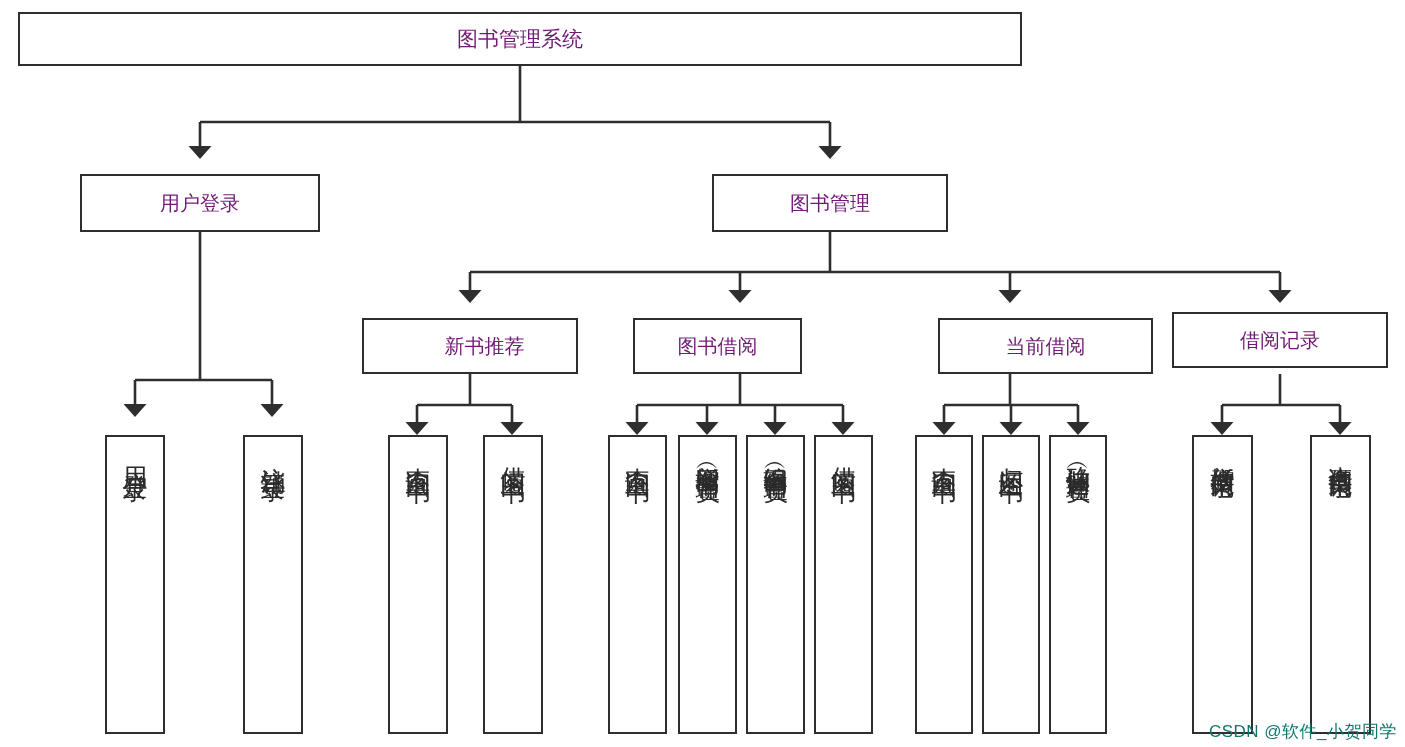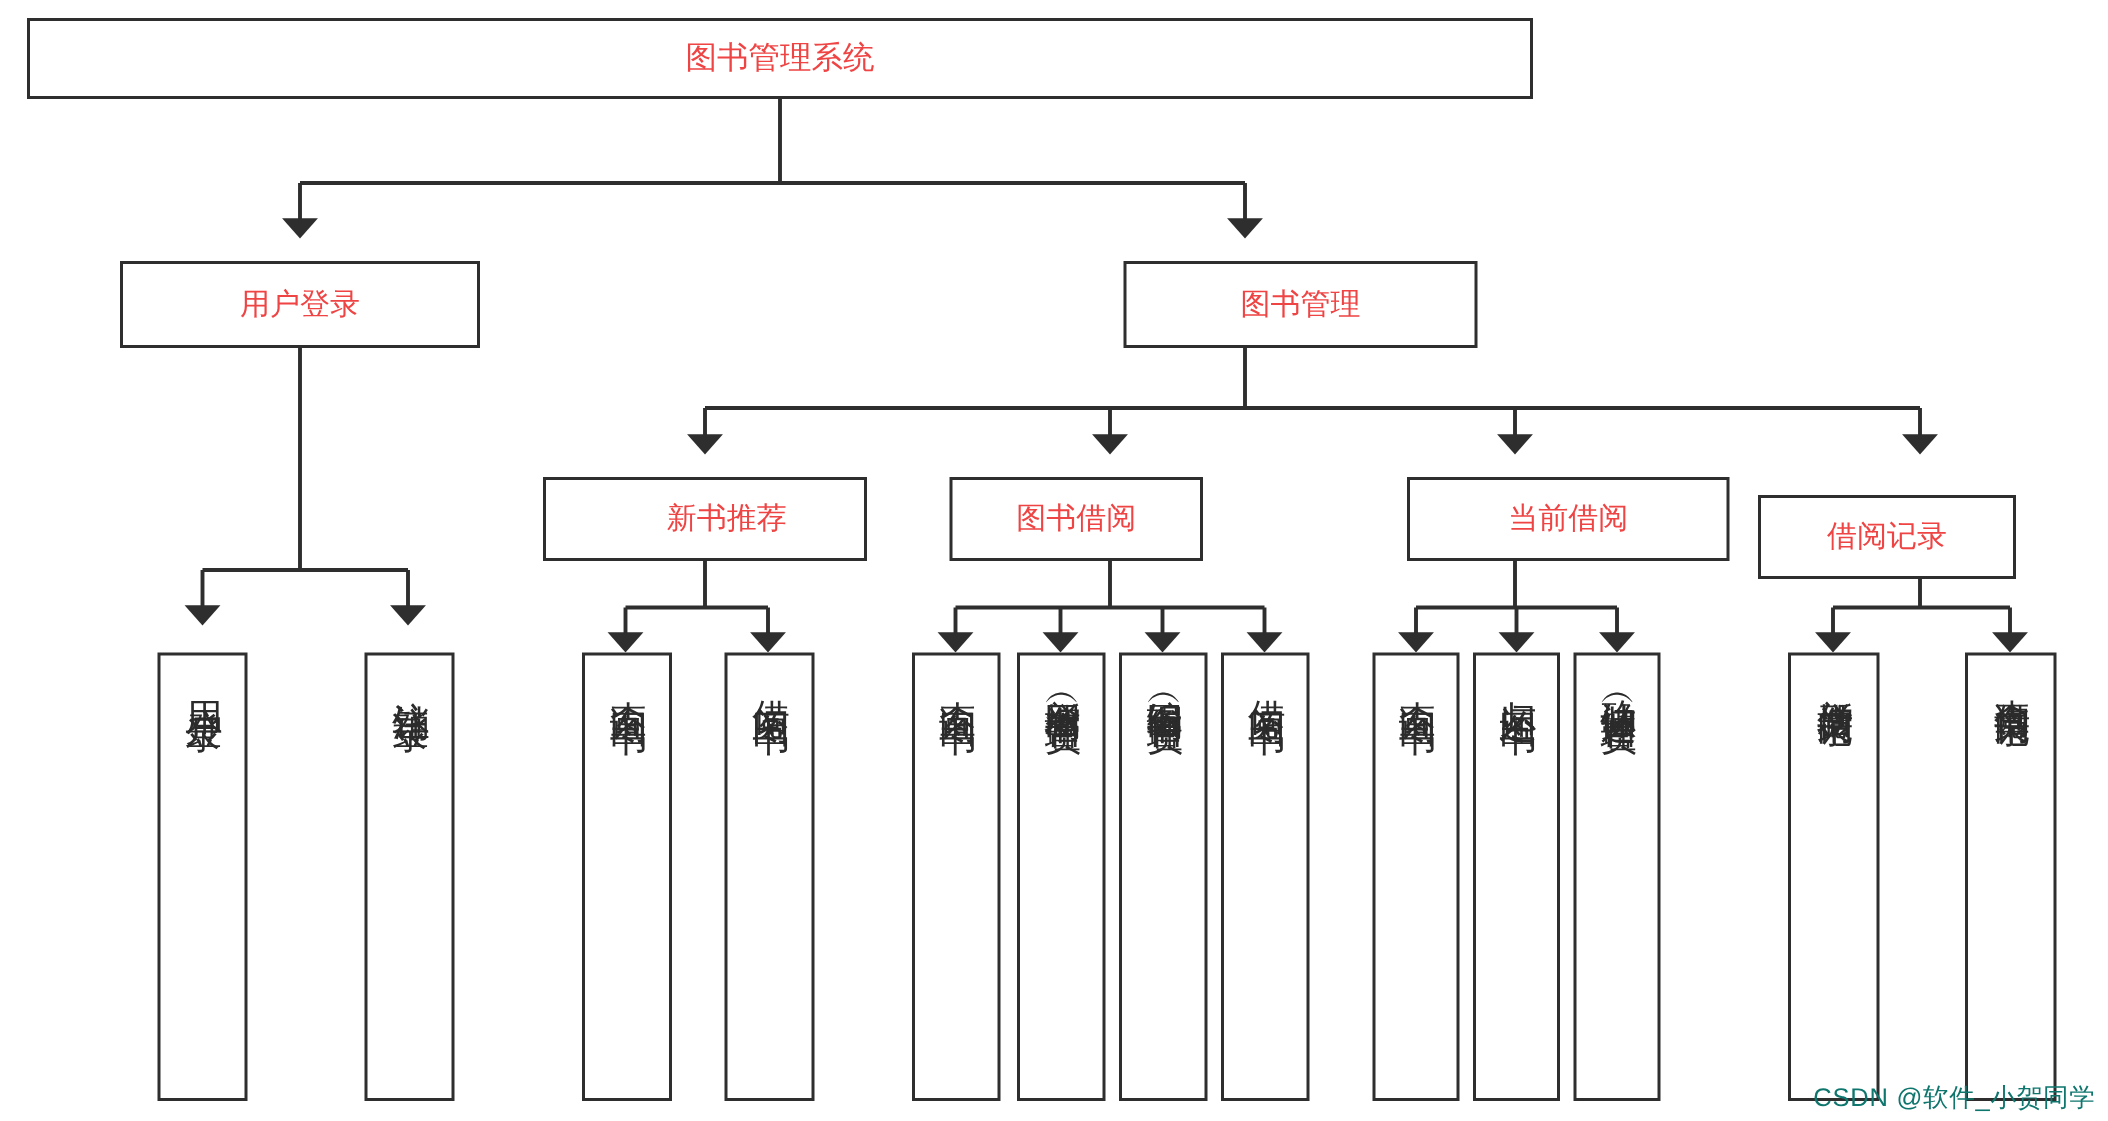--- a/index.html
+++ b/index.html
@@ -1,20 +1,20 @@
 <!DOCTYPE html>
 <html><head>
 <meta charset="utf-8">
 <style>
   html,body{margin:0;padding:0;background:#ffffff;}
   body{width:1405px;height:747px;overflow:hidden;font-family:"Liberation Sans","DejaVu Sans",sans-serif;}
   #stage{position:relative;width:1405px;height:747px;background:#ffffff;}
   #wires{position:absolute;left:0;top:0;width:1405px;height:747px;}
   .node{position:absolute;box-sizing:border-box;background:#ffffff;border:2.5px solid #2e2e2e;display:flex;align-items:center;justify-content:center;}
-  .node .lbl{color:#ef4444;text-align:center;line-height:1.15;white-space:nowrap;}
+  .node .lbl{color:#701a75;text-align:center;line-height:1.15;white-space:nowrap;}
   .lvl0 .lbl{font-size:21px;}
   .lvl1 .lbl{font-size:20px;}
   .lvl2 .lbl{font-size:20px;}
   .leaf{align-items:flex-start;justify-content:center;padding-top:10px;}
   .leaf .lbl{
     writing-mode:vertical-rl;
     text-orientation:upright;
     font-size:25px;
     letter-spacing:4px;
     line-height:1;
@@ -79,34 +79,34 @@
     </g>
   </svg>
 
   <div class="node lvl0" style="left:18px;top:12px;width:1004px;height:54px;">
     <span class="lbl">图书管理系统</span>
   </div>
 
   <div class="node lvl1" style="left:80px;top:174px;width:240px;height:58px;">
     <span class="lbl">用户登录</span>
   </div>
-  <div class="node lvl1" style="left:712px;top:174px;width:236px;height:58px;margin-left:37px;">
+  <div class="node lvl1" style="left:712px;top:174px;width:236px;height:58px;">
     <span class="lbl">图书管理</span>
   </div>
 
   <div class="node lvl2" style="left:362px;top:318px;width:216px;height:56px;padding-left:29px;">
     <span class="lbl">新书推荐</span>
   </div>
   <div class="node lvl2" style="left:633px;top:318px;width:169px;height:56px;">
     <span class="lbl">图书借阅</span>
   </div>
   <div class="node lvl2" style="left:903px;top:318px;width:215px;height:56px;margin-left:35px;">
     <span class="lbl">当前借阅</span>
   </div>
-  <div class="node lvl2" style="left:1172px;top:330px;width:172px;height:56px;">
+  <div class="node lvl2" style="left:1172px;top:312px;width:216px;height:56px;">
     <span class="lbl">借阅记录</span>
   </div>
 
   <div class="node leaf" style="left:105px;top:435px;width:60px;height:299px;">
     <span class="lbl">用户登录</span>
   </div>
   <div class="node leaf" style="left:243px;top:435px;width:60px;height:299px;">
     <span class="lbl">注销登录</span>
   </div>
 

